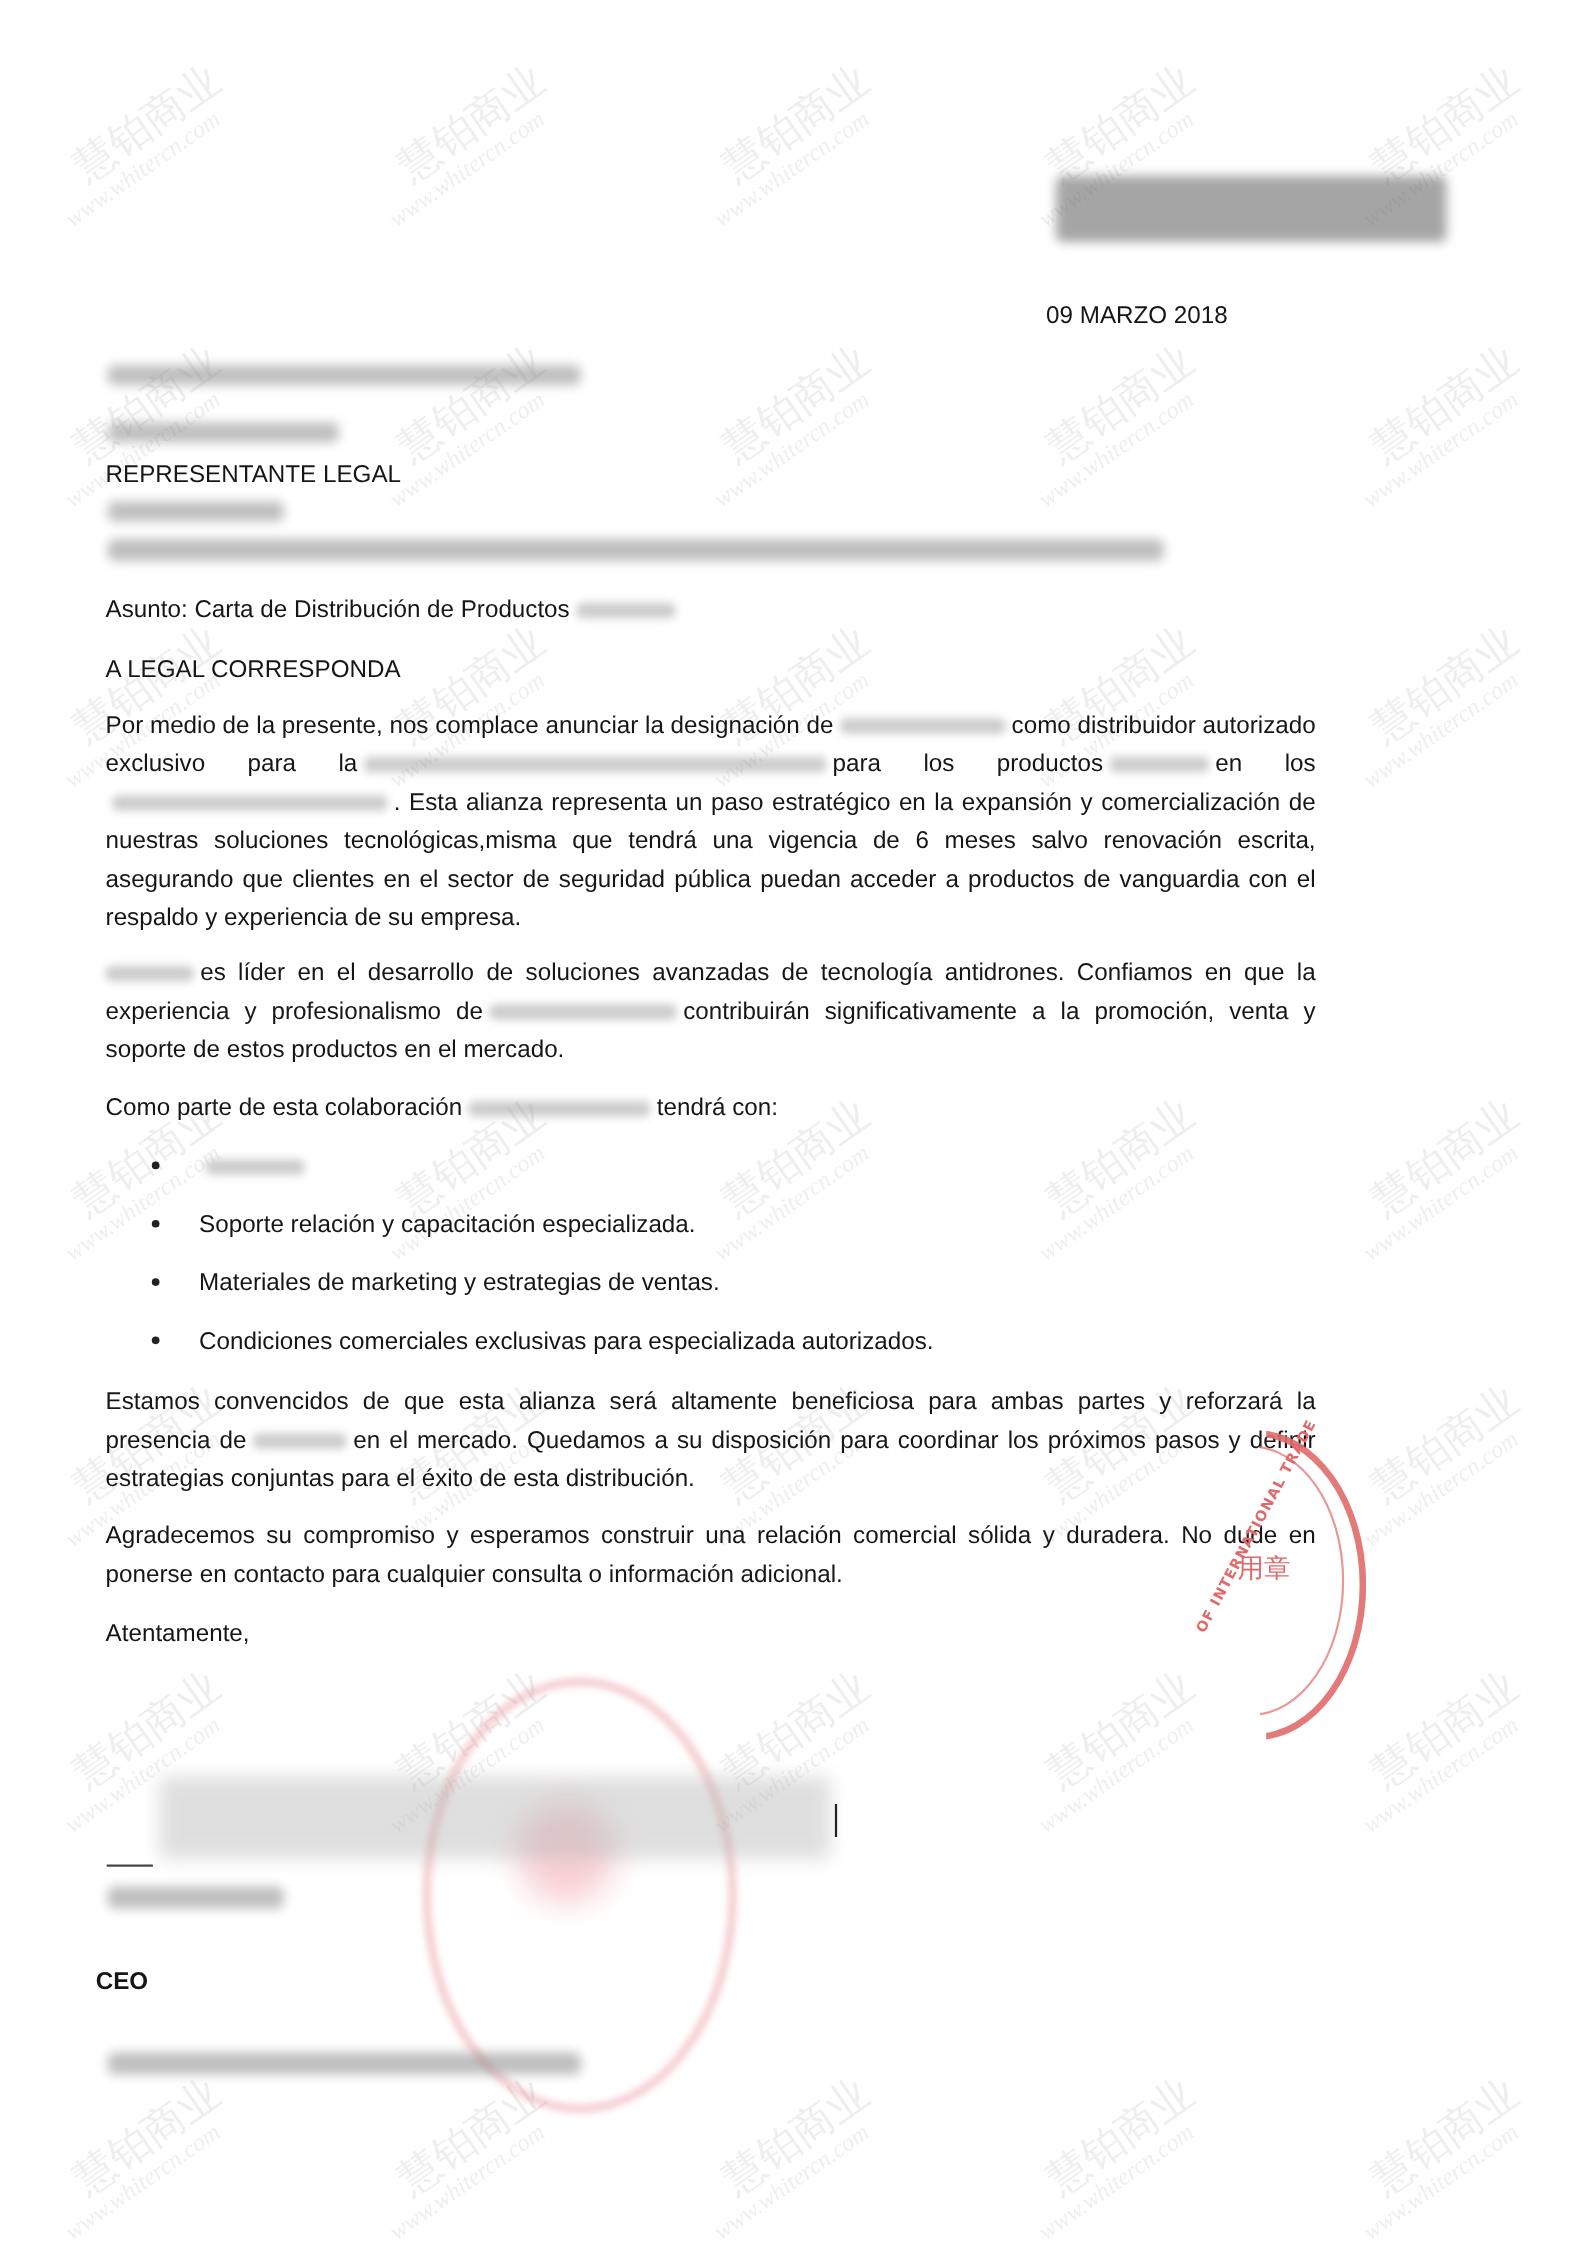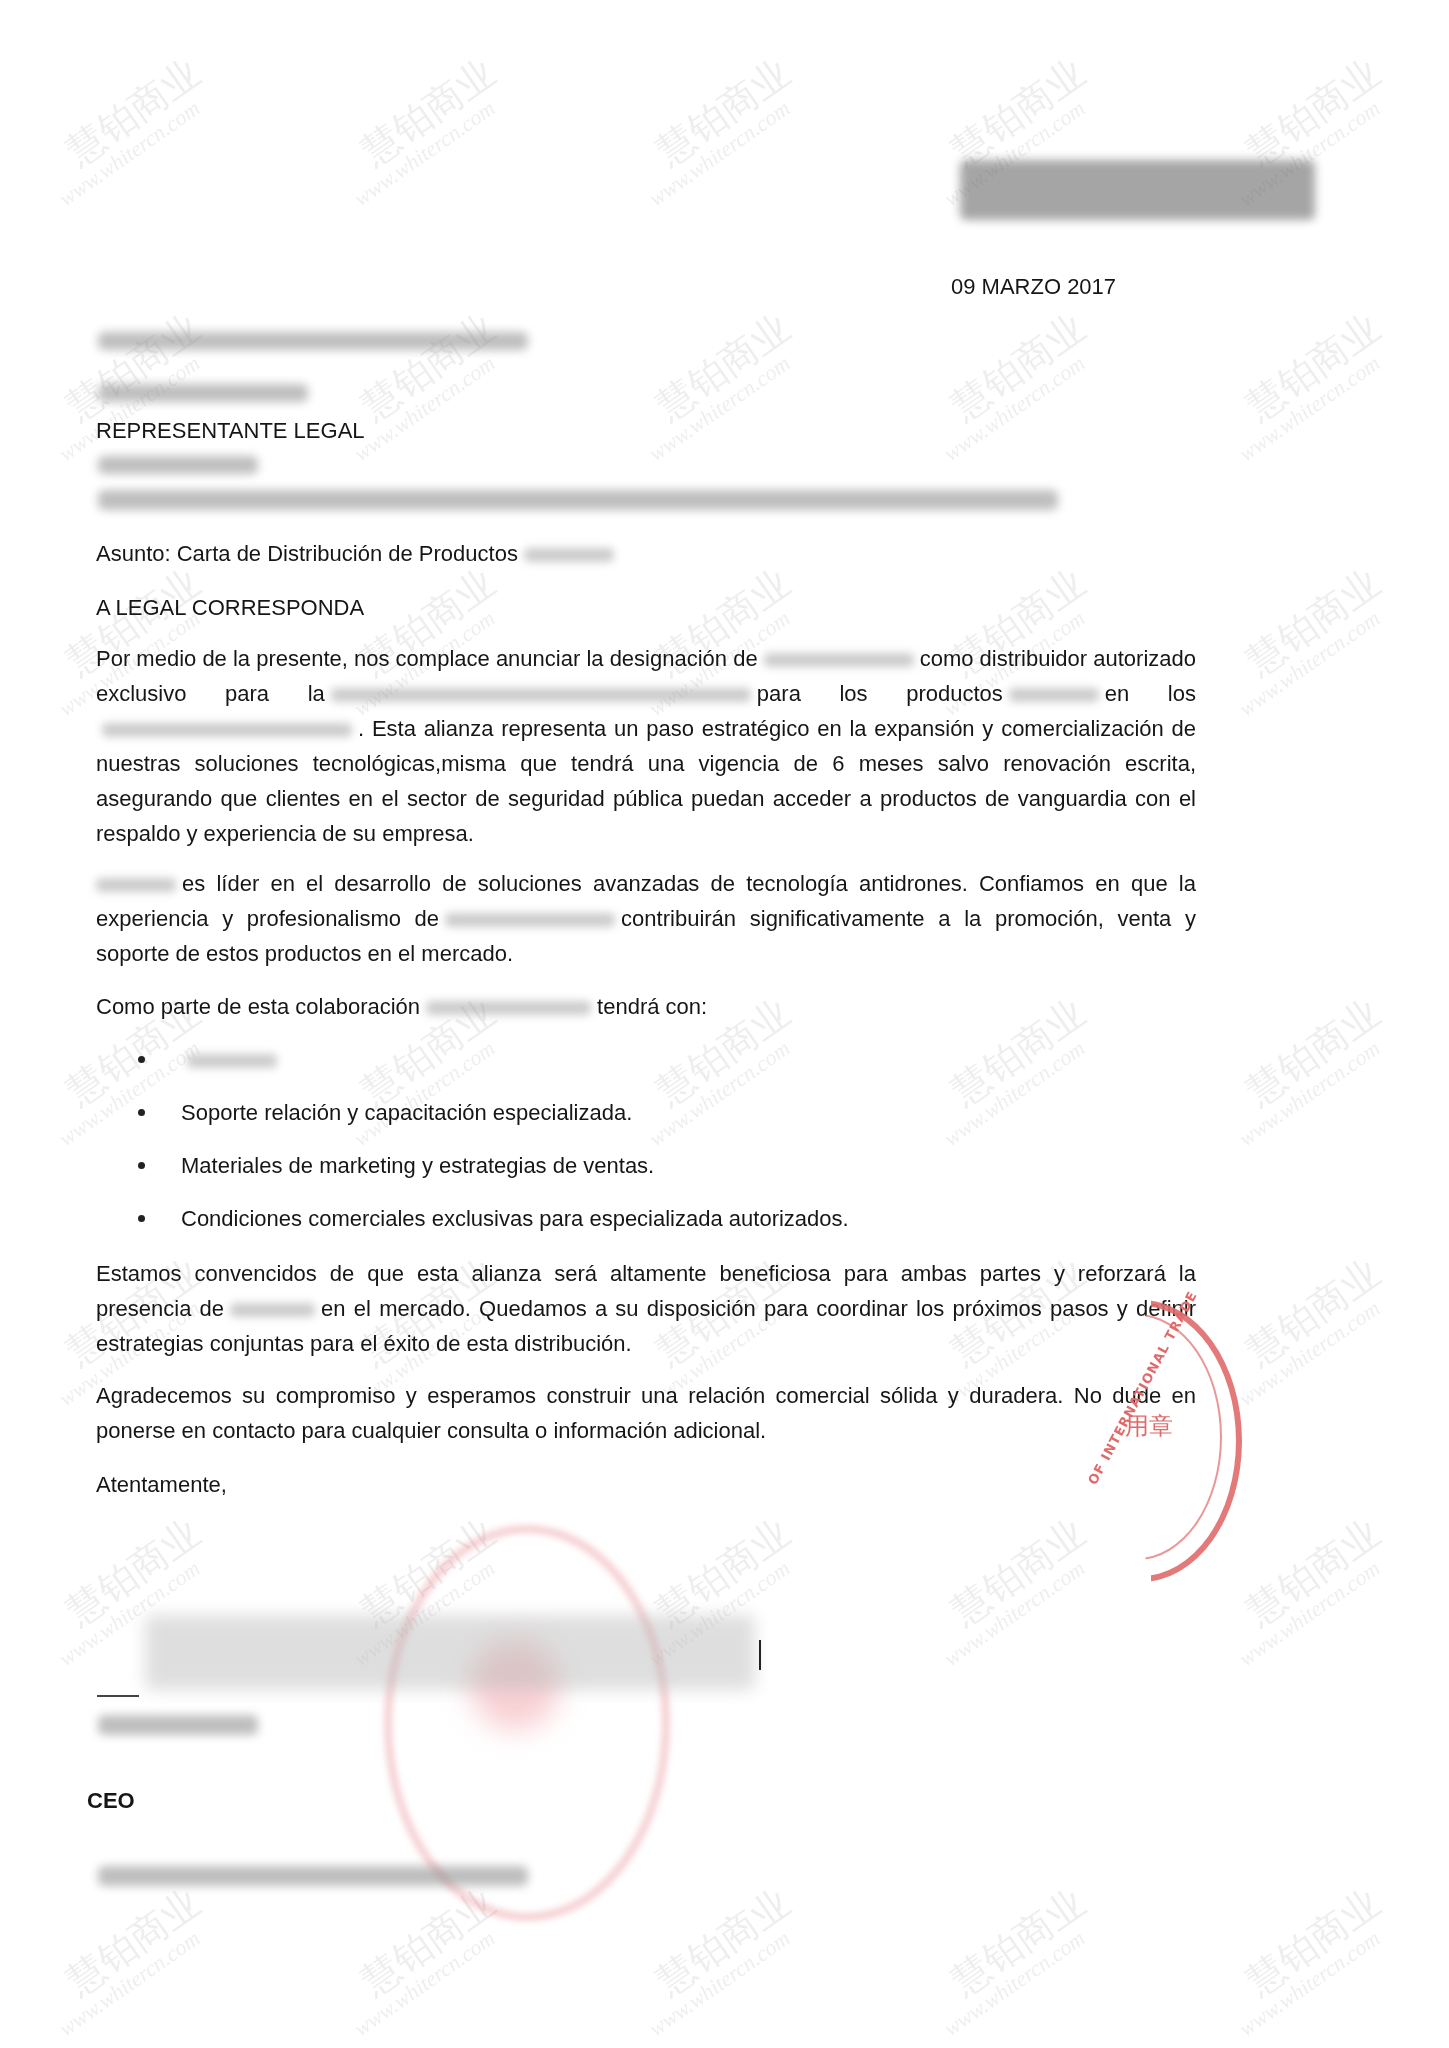--- a/index.html
+++ b/index.html
@@ -175,21 +175,21 @@
       <span class="cn">慧铂商业</span>
       <span class="url">www.whitercn.com</span>
     </div>
   <div class="wm" style="left:1240px;top:1970px">
       <span class="cn">慧铂商业</span>
       <span class="url">www.whitercn.com</span>
     </div>
 </div>
 
 <div class="blur" style="left:960px;top:160px;width:355px;height:60px;background:#6a6a6a;opacity:0.6;"></div>
-<div class="line" style="left:951px;top:276px;font-size:22px;">09 MARZO 2017</div>
+<div class="line" style="left:951px;top:276px;font-size:22px;">09 MARZO 2018</div>
 
 <div class="blur" style="left:98px;top:332px;width:430px;height:18px;"></div>
 <div class="blur" style="left:98px;top:384px;width:210px;height:18px;"></div>
 
 <div class="line" style="top:420px;">REPRESENTANTE LEGAL</div>
 <div class="blur" style="left:98px;top:456px;width:160px;height:18px;"></div>
 <div class="blur" style="left:98px;top:490px;width:960px;height:20px;"></div>
 
 <div class="line" style="top:543px;">
   <span>Asunto: Carta de Distribución de Productos</span><span class="blur-inline" style="width:90px;"></span>

